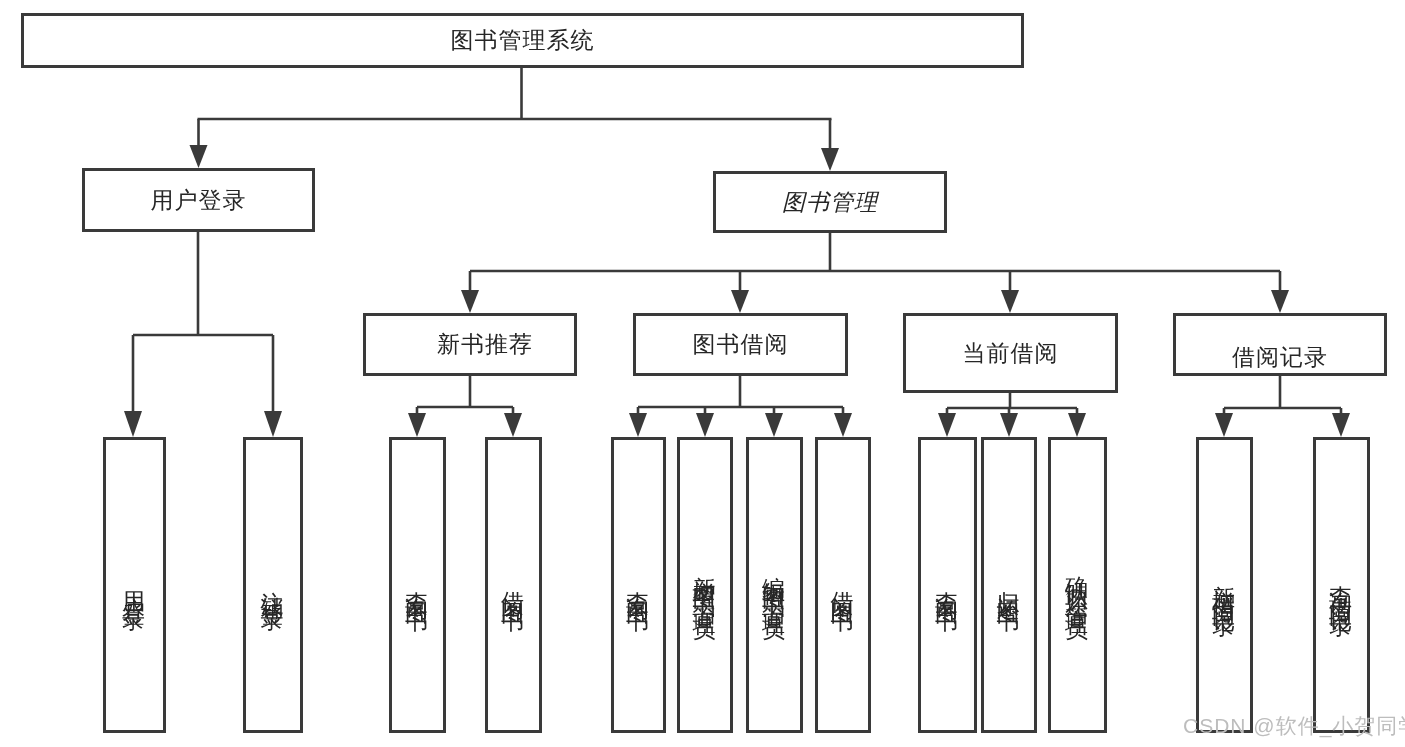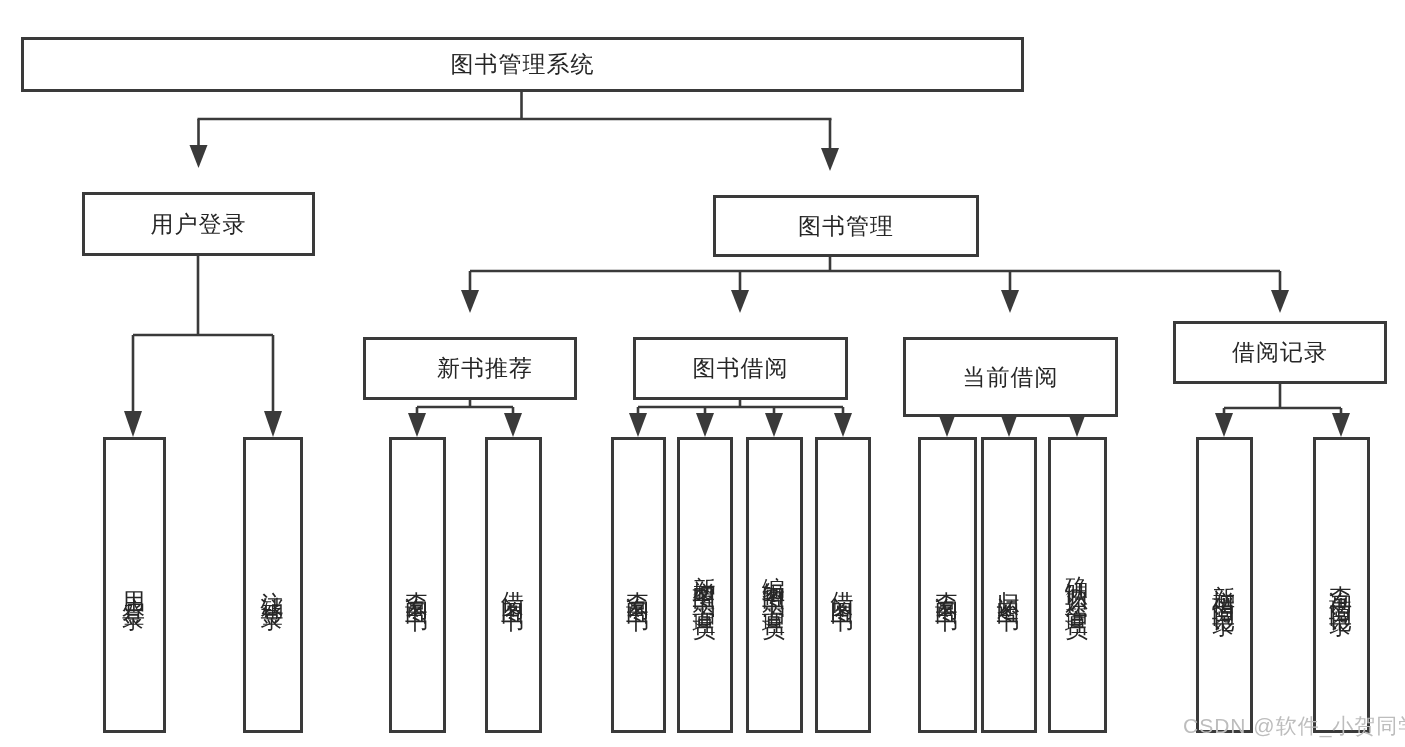--- a/index.html
+++ b/index.html
@@ -13,21 +13,20 @@
   .box{
     position:absolute;
     box-sizing:border-box;
     border:3px solid #3a3a3a;
     background:#ffffff;
     display:flex;align-items:center;justify-content:center;
     color:#262626;
     font-size:23px;
     letter-spacing:1px;
     z-index:2;
-    margin-top:24px;
   }
   .leaf{
     position:absolute;
     box-sizing:border-box;
     border:3px solid #3a3a3a;
     background:#ffffff;
     display:flex;align-items:center;justify-content:center;
     color:#262626;
     z-index:2;
   }
@@ -136,34 +135,34 @@
     </g>
   </svg>
 
   <div class="box" style="left:21px;top:13px;width:1003px;height:55px;">
     <span>图书管理系统</span>
   </div>
 
   <div class="box" style="left:82px;top:168px;width:233px;height:64px;">
     <span>用户登录</span>
   </div>
-  <div class="box" style="left:713px;top:171px;width:266px;height:62px;">
+  <div class="box" style="left:713px;top:171px;width:234px;height:62px;font-style:italic;">
     <span>图书管理</span>
   </div>
 
   <div class="box" style="left:363px;top:313px;width:214px;height:63px;padding-left:30px;">
     <span>新书推荐</span>
   </div>
   <div class="box" style="left:633px;top:313px;width:215px;height:63px;">
     <span>图书借阅</span>
   </div>
   <div class="box" style="left:903px;top:313px;width:215px;height:80px;">
     <span>当前借阅</span>
   </div>
-  <div class="box" style="left:1173px;top:297px;width:214px;height:63px;">
+  <div class="box" style="left:1173px;top:313px;width:214px;height:63px;align-items:flex-end;">
     <span>借阅记录</span>
   </div>
 
   <div class="leaf" style="left:103px;top:437px;width:63px;height:296px;">
     <span>用户登录</span>
   </div>
   <div class="leaf" style="left:243px;top:437px;width:60px;height:296px;">
     <span>注销登录</span>
   </div>
 

